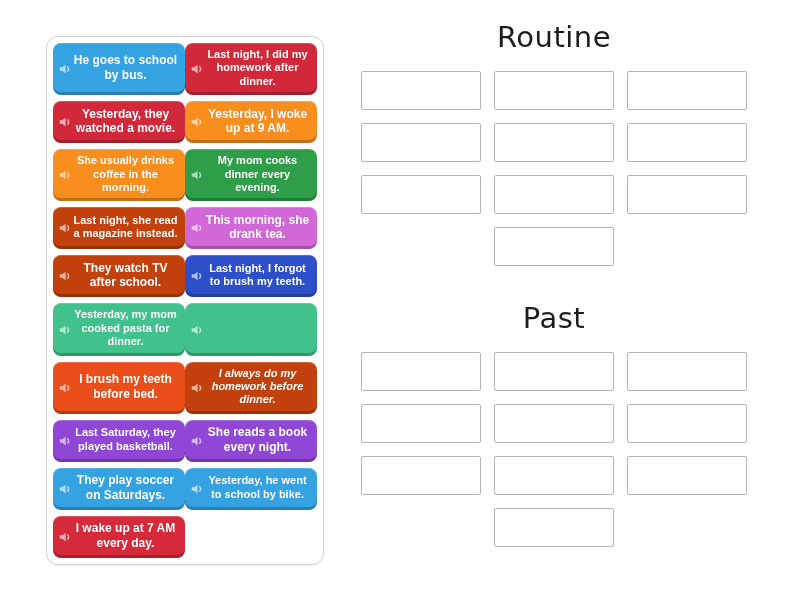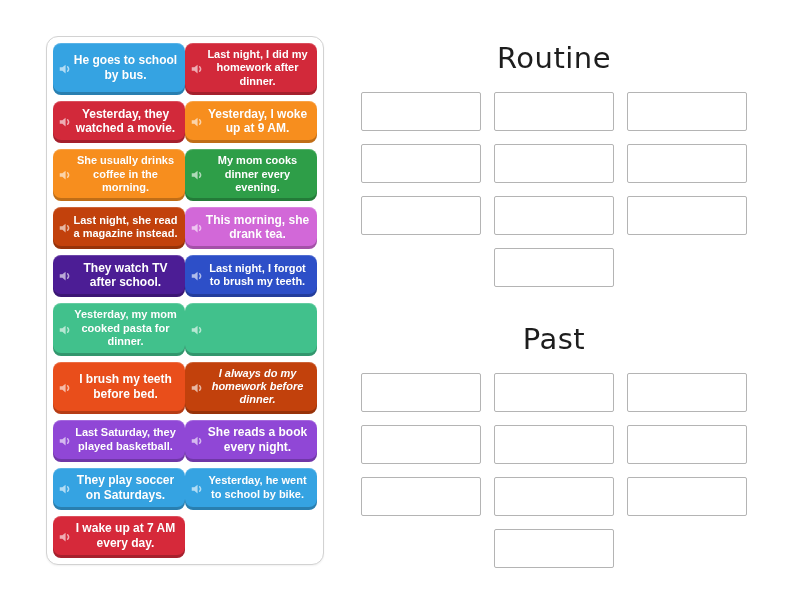--- a/index.html
+++ b/index.html
@@ -52,21 +52,21 @@
     pointer-events: none;
     display: flex; align-items: center;
   }
   .tile .speaker svg { width: 14px; height: 14px; display: block; }
   .tile.sm { font-size: 11px; }
   .tile.lg { font-size: 12px; }
 
   
   .groups {
     position: absolute;
-    left: 358px; top: 41px;
+    left: 358px; top: 20px;
     width: 392px;
   }
   .group-section { text-align: center; }
   .group-section + .group-section { margin-top: 35px; }
   .group-title {
     font-family: "DejaVu Sans", sans-serif;
     font-size: 29px;
     color: #1d1d1d;
     letter-spacing: 0.5px;
     margin-bottom: 17px;
@@ -156,21 +156,21 @@
       </div>
       <div class="tile lg" style="background: rgb(210, 104, 216);">
         <span class="speaker">
           <svg viewBox="0 0 24 24">
             <path d="M3 9v6h4.5L13 19.5V4.5L7.5 9H3z" fill="#fff"></path>
             <path d="M16.5 8a6 6 0 0 1 0 8" stroke="#fff" stroke-width="2.4" fill="none" stroke-linecap="round"></path>
           </svg>
         </span>
         <span>This morning, she drank tea.</span>
       </div>
-      <div class="tile lg" style="background: #4c1d95;">
+      <div class="tile lg" style="background: #c2410c;">
         <span class="speaker">
           <svg viewBox="0 0 24 24">
             <path d="M3 9v6h4.5L13 19.5V4.5L7.5 9H3z" fill="#fff"></path>
             <path d="M16.5 8a6 6 0 0 1 0 8" stroke="#fff" stroke-width="2.4" fill="none" stroke-linecap="round"></path>
           </svg>
         </span>
         <span>They watch TV after school.</span>
       </div>
       <div class="tile sm" style="background: rgb(45, 79, 200);">
         <span class="speaker">

